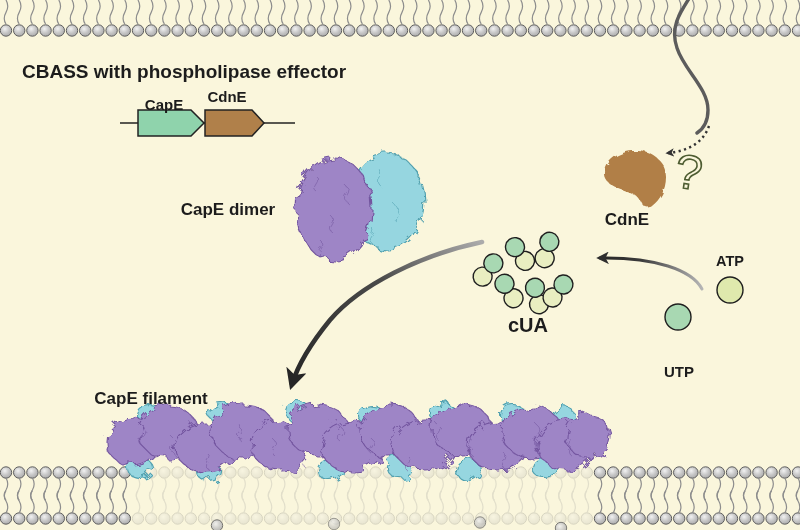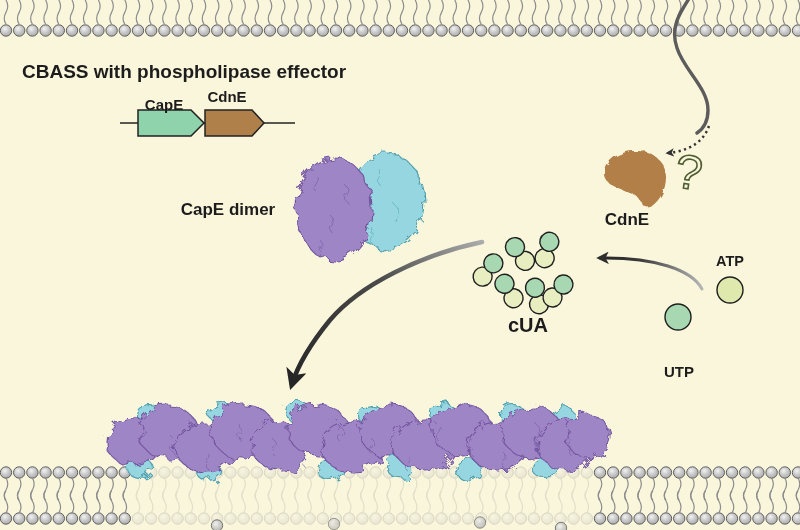--- a/index.html
+++ b/index.html
@@ -668,13 +668,14 @@
   </svg>
 
   <div class="label" style="left:22px;top:45px;font-size:19px;margin-top:16px;">CBASS with phospholipase effector</div>
   <div class="label centered" style="left:164px;top:96px;font-size:15px;">CapE</div>
   <div class="label centered" style="left:227px;top:88px;font-size:15px;">CdnE</div>
   <div class="label centered" style="left:228px;top:200px;font-size:17px;">CapE dimer</div>
   <div class="label centered" style="left:627px;top:210px;font-size:17px;">CdnE</div>
   <div class="label centered" style="left:528px;top:314px;font-size:20px;">cUA</div>
   <div class="label centered" style="left:730px;top:253px;font-size:14.5px;">ATP</div>
   <div class="label centered" style="left:679px;top:336px;font-size:15px;margin-top:27px;">UTP</div>
+  <div class="label centered" style="left:151px;top:389px;font-size:17px;">CapE filament</div>
 </div>
 
 </body></html>

